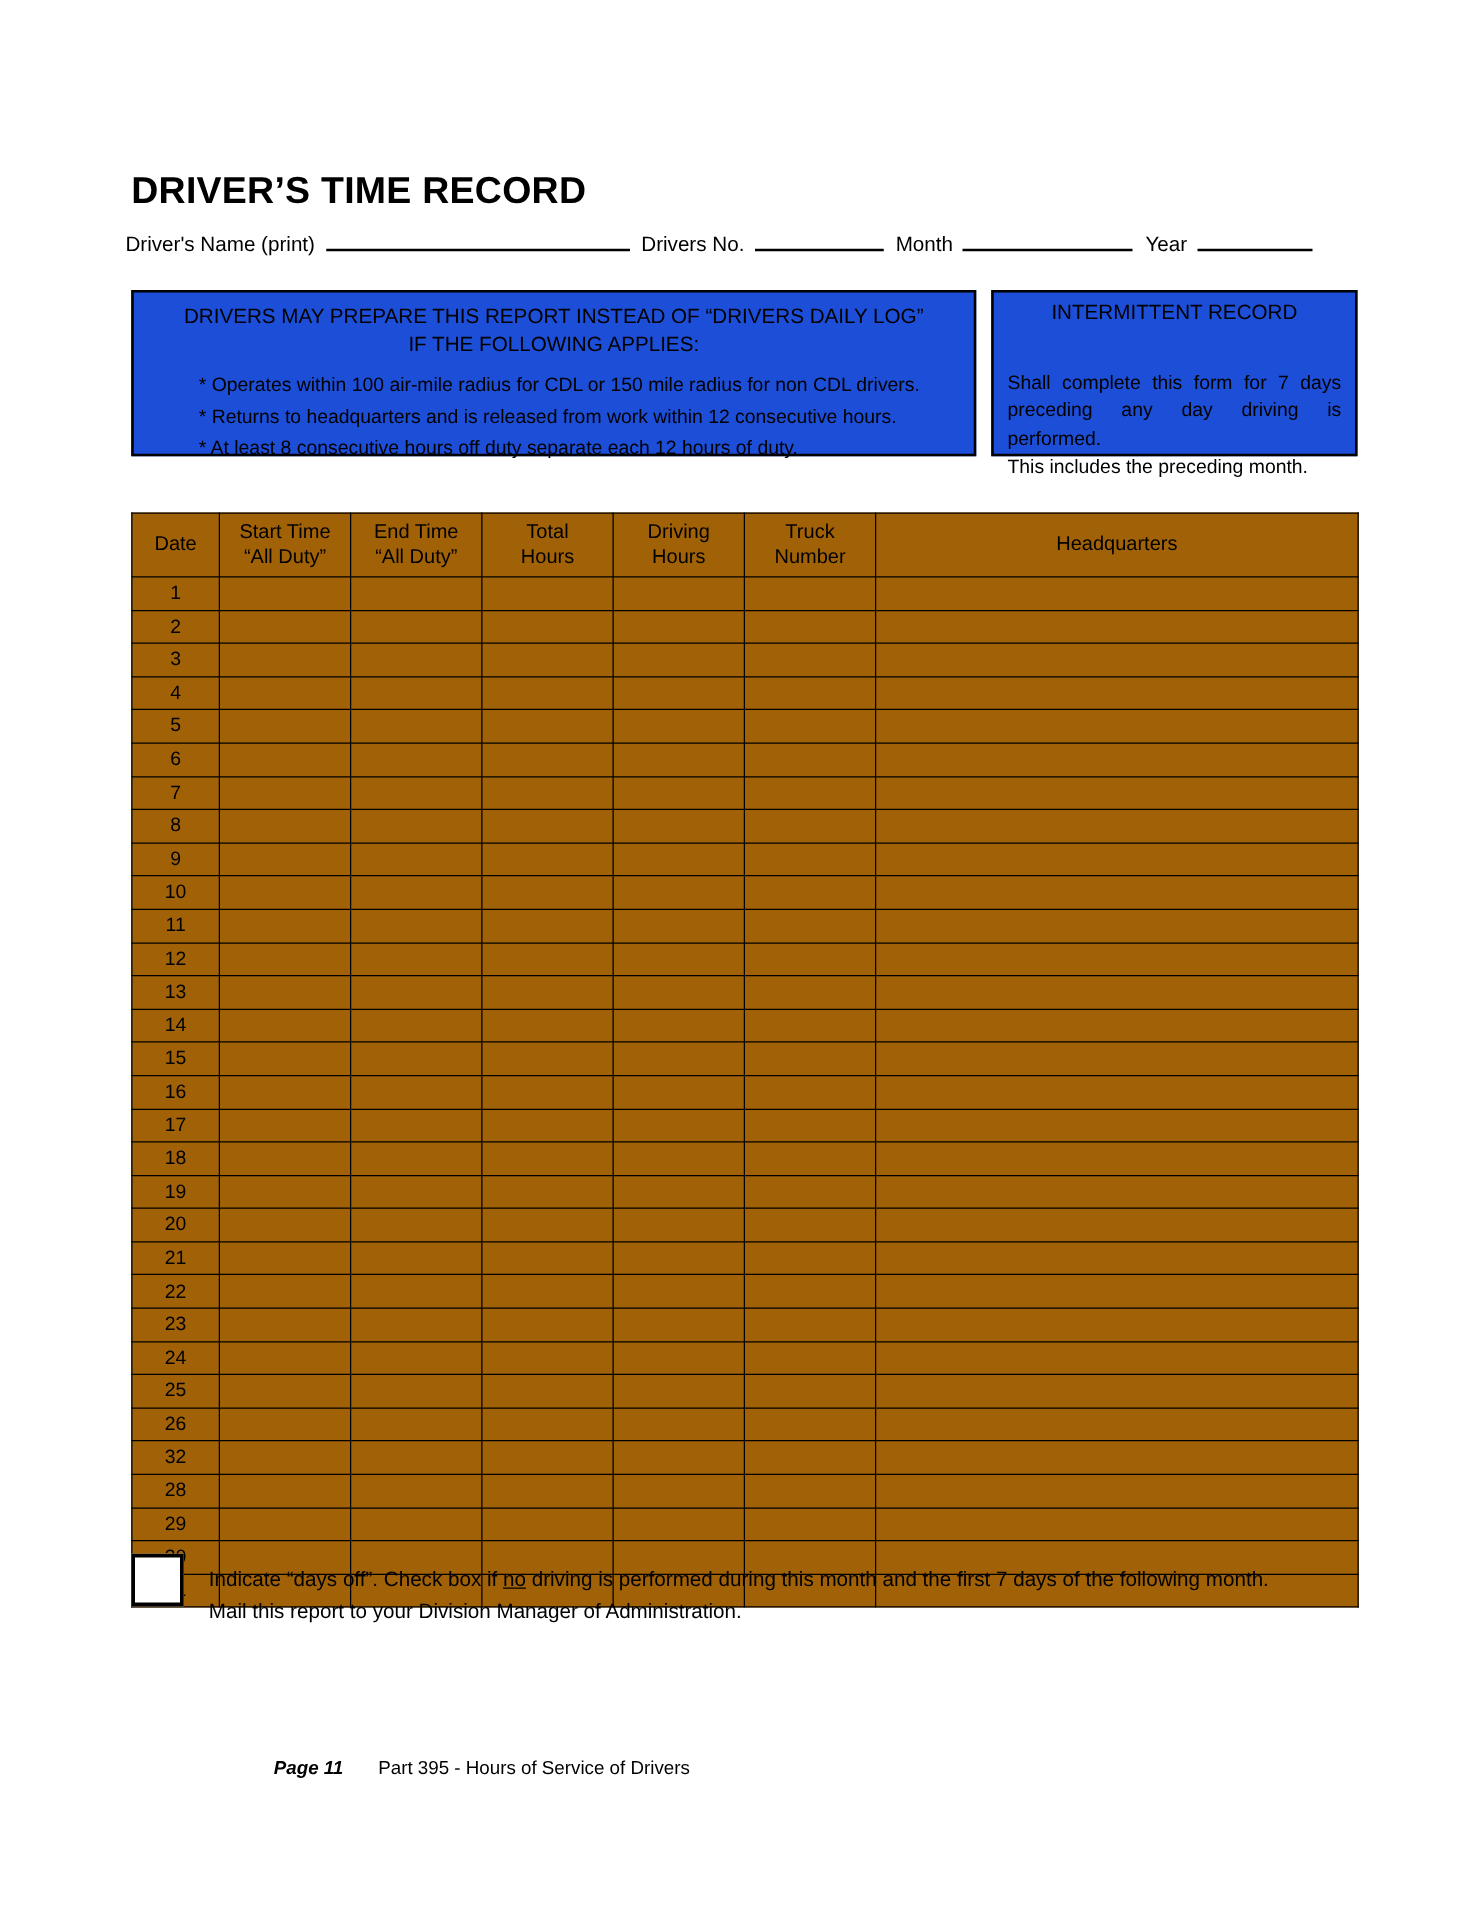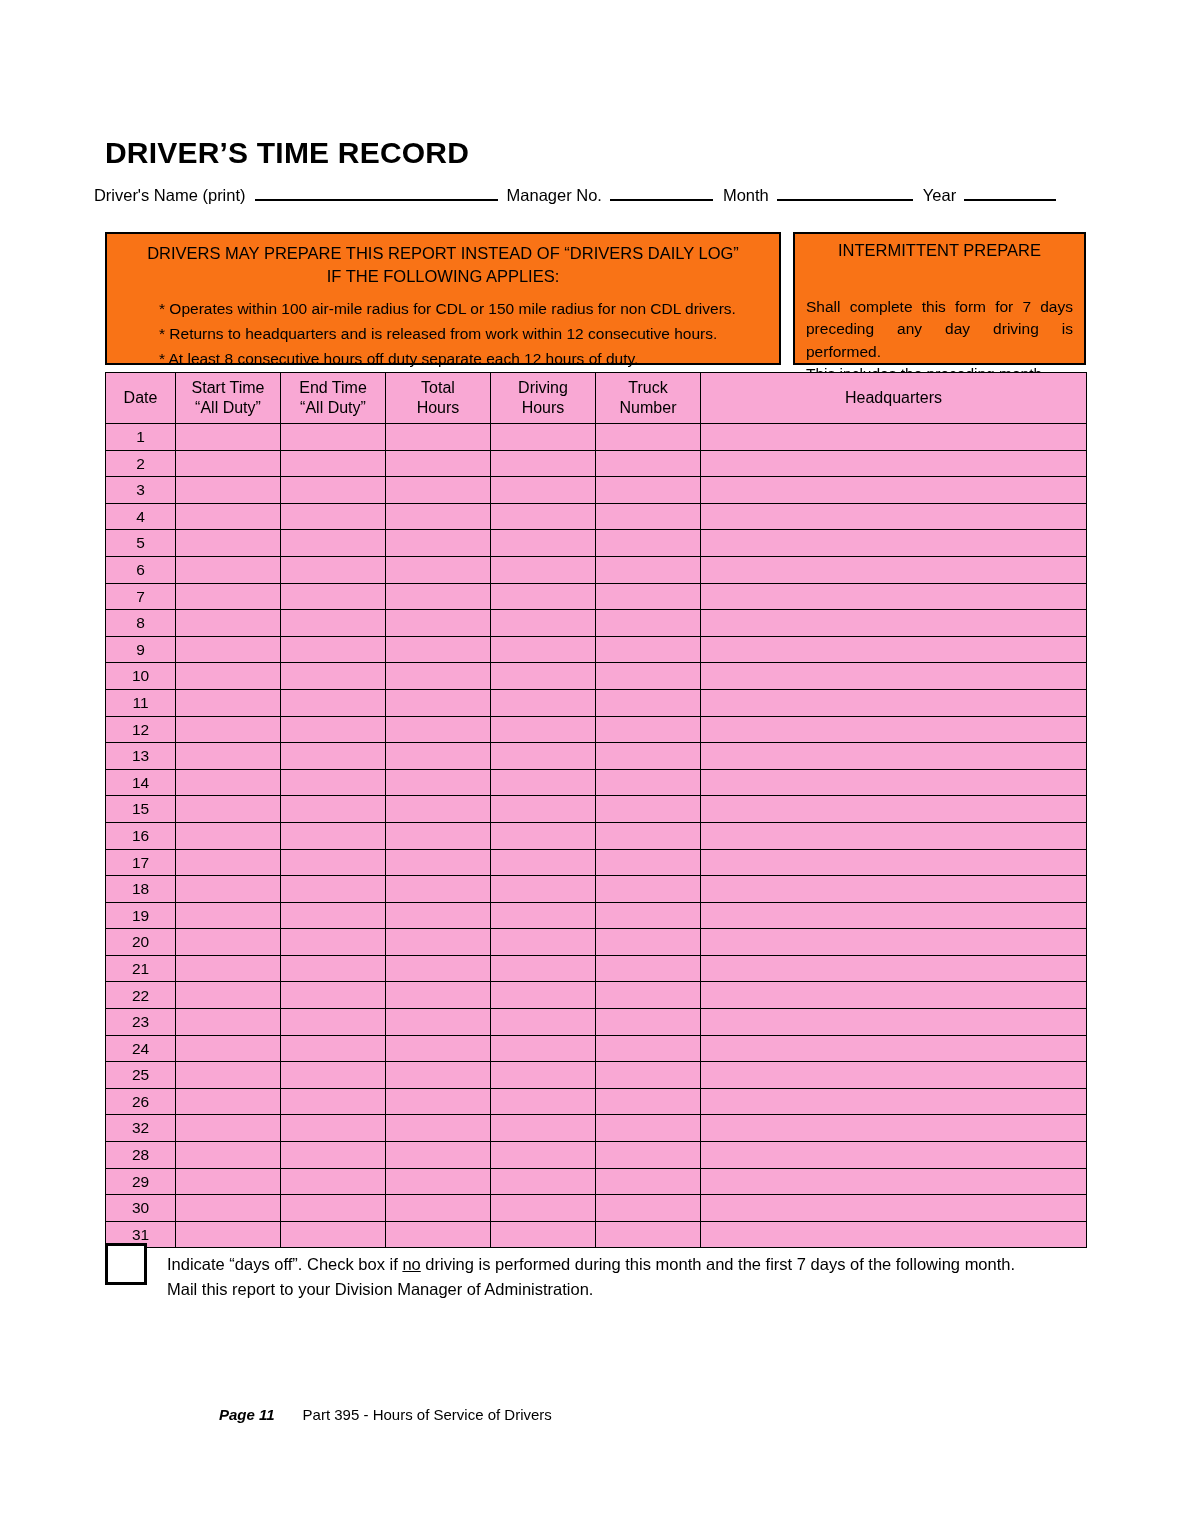--- a/index.html
+++ b/index.html
@@ -54,21 +54,21 @@
   .rule.name { width: 243px; margin-left: 9px; margin-right: 9px; }
   .rule.emp  { width: 103px; margin-left: 8px; margin-right: 10px; }
   .rule.mon  { width: 136px; margin-left: 8px; margin-right: 10px; }
   .rule.yr   { width: 92px;  margin-left: 8px; margin-right: 0; }
 
   
   .box {
     position: absolute;
     border: 2px solid #000;
     box-sizing: border-box;
-    background: #f97316;
+    background: #1d4ed8;
   }
   .box-left {
     left: 105px;
     top: 232px;
     width: 676px;
     height: 133px;
     padding: 8px 12px 6px 12px;
   }
   .box-left .hdr {
     text-align: center;
@@ -101,25 +101,25 @@
   }
   .box-right .just {
     text-align: justify;
     text-align-last: left;
   }
 
   
   .log-table {
     position: absolute;
     left: 105px;
-    top: 372px;
+    top: 410px;
     width: 981px;
     border-collapse: collapse;
     table-layout: fixed;
-    background: #f9a8d4;
+    background: #a16207;
   }
   .log-table th, .log-table td {
     border: 1.6px solid #000;
     padding: 0;
     text-align: center;
     vertical-align: middle;
     font-weight: normal;
   }
   .log-table thead th {
     height: 50px;
@@ -177,42 +177,42 @@
 </head>
 <body>
 
 <div class="page">
 
   <div class="doc-title">DRIVER’S TIME RECORD</div>
 
   <div class="id-line">
     <span class="lbl">Driver's Name (print)</span>
     <span class="rule name"></span>
-    <span class="lbl">Manager No.</span>
+    <span class="lbl">Drivers No.</span>
     <span class="rule emp"></span>
     <span class="lbl">Month</span>
     <span class="rule mon"></span>
     <span class="lbl">Year</span>
     <span class="rule yr"></span>
   </div>
 
   <div class="box box-left">
     <div class="hdr">
       <div>DRIVERS MAY PREPARE THIS REPORT INSTEAD OF “DRIVERS DAILY LOG”</div>
       <div>IF THE FOLLOWING APPLIES:</div>
     </div>
     <div class="bullets">
       <div>* Operates within 100 air-mile radius for CDL or 150 mile radius for non CDL drivers.</div>
       <div>* Returns to headquarters and is released from work within 12 consecutive hours.</div>
       <div>* At least 8 consecutive hours off duty separate each 12 hours of duty.</div>
     </div>
   </div>
 
   <div class="box box-right">
-    <div class="hdr">INTERMITTENT PREPARE</div>
+    <div class="hdr">INTERMITTENT RECORD</div>
     <div class="body">
       <div class="just">Shall complete this form for 7 days preceding any day driving is performed.</div>
       <div>This includes the preceding month.</div>
     </div>
   </div>
 
   <table class="log-table">
     <colgroup>
       <col class="c-date">
         <col class="c-col">

